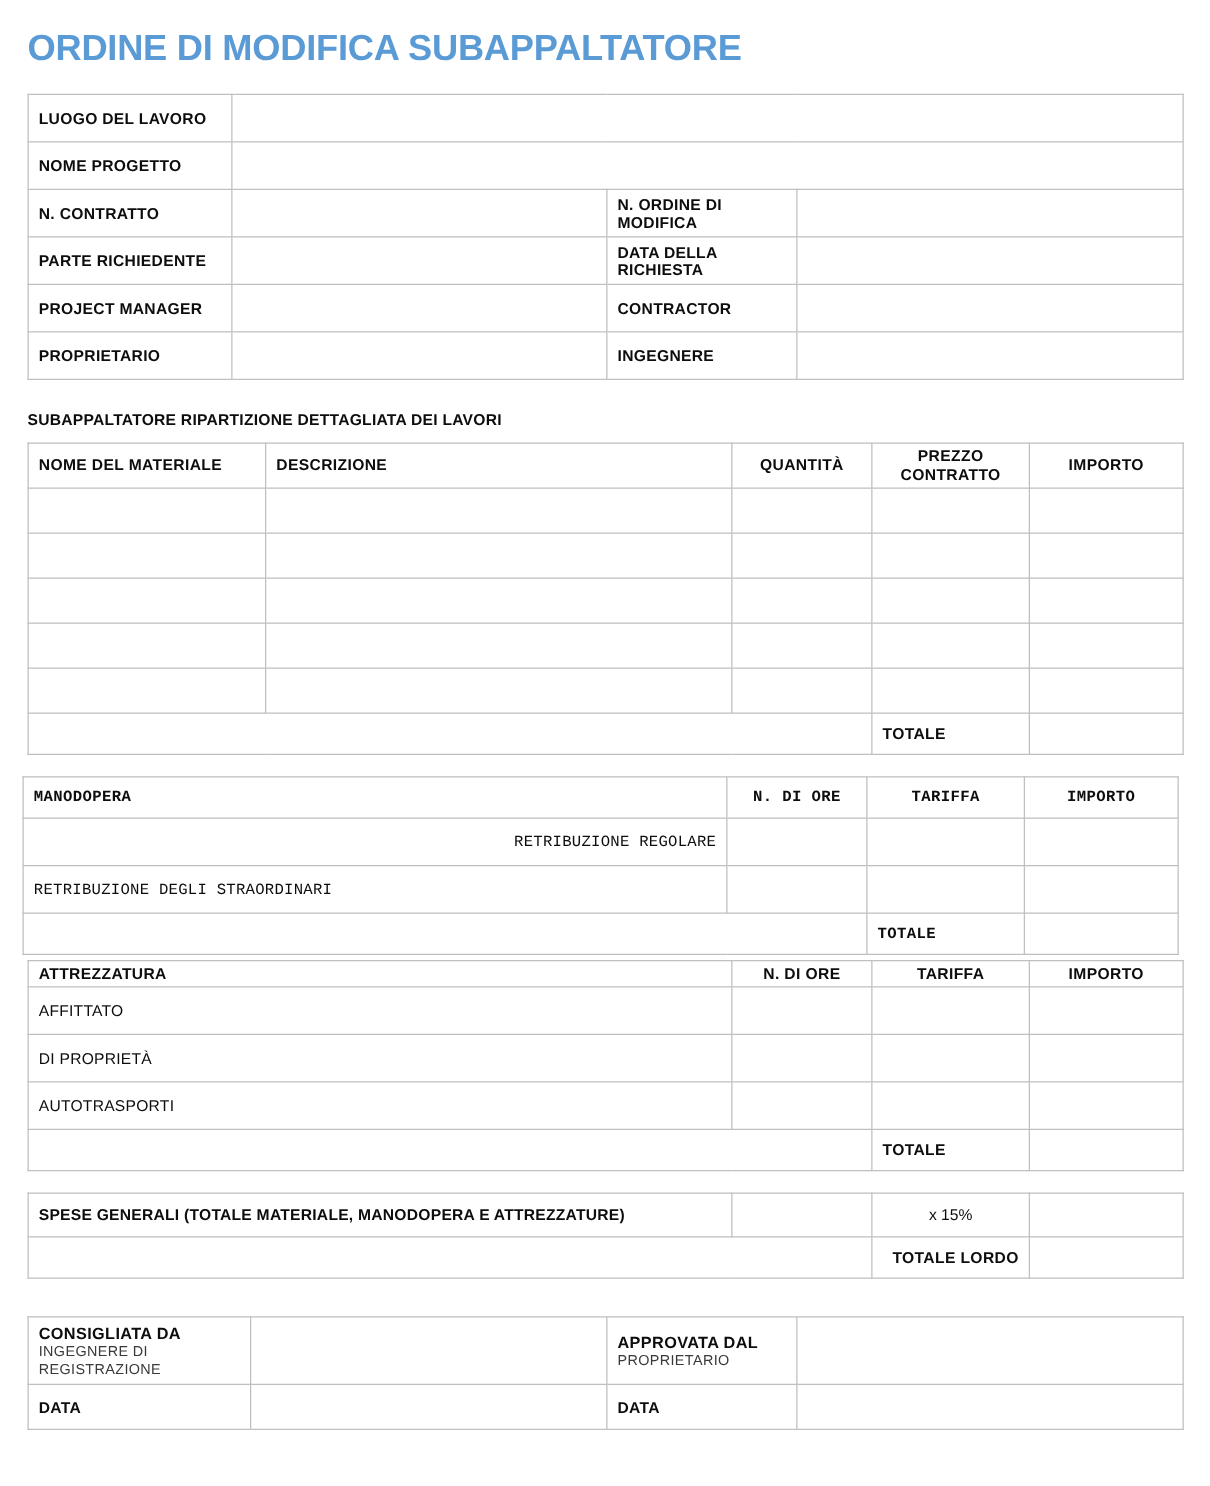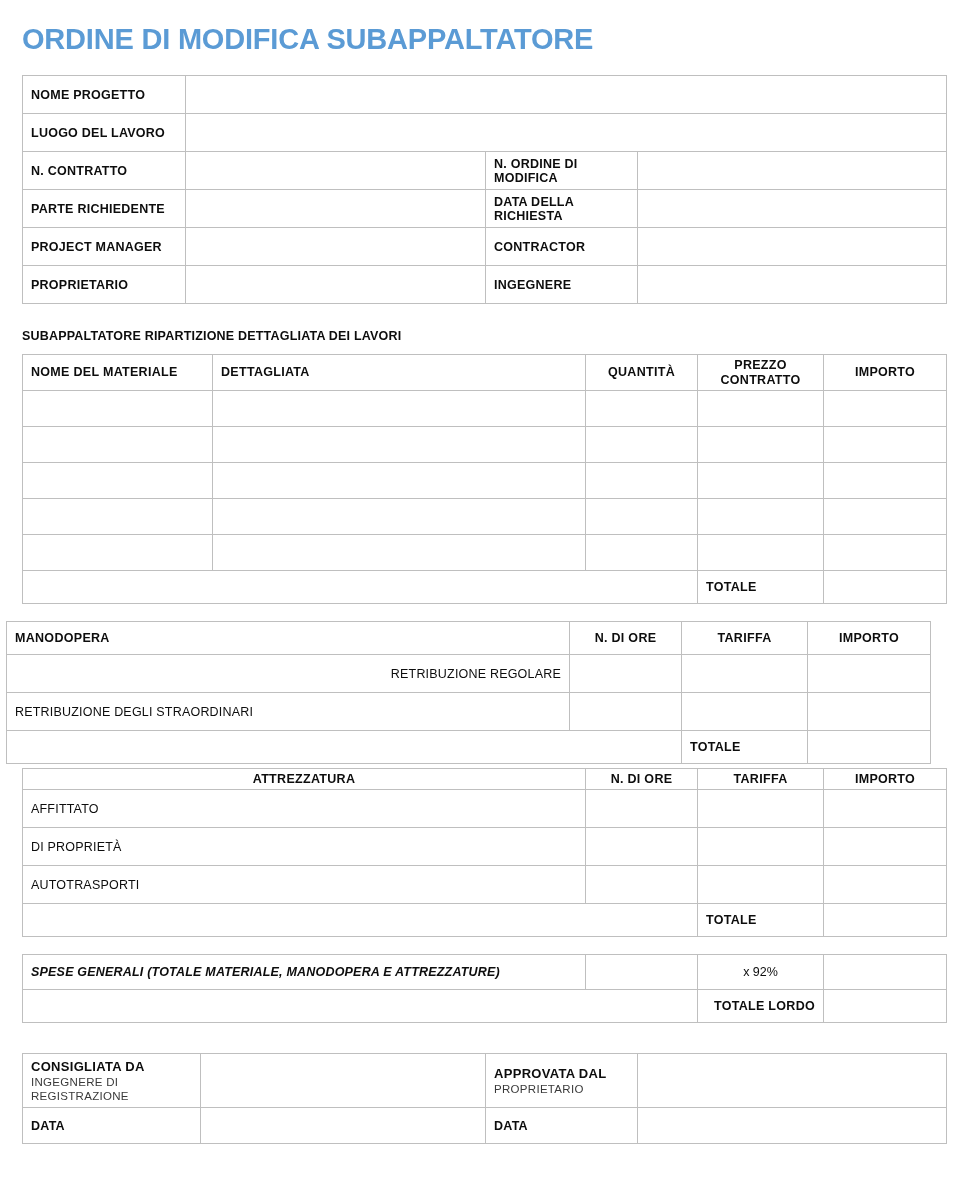--- a/index.html
+++ b/index.html
@@ -108,21 +108,20 @@
   td.grossval{
     background:var(--dark-fill);
     border:1px solid var(--line);
   }
   td.ohlbl{
     background:var(--label-fill);
     border:1px solid var(--line);
     font-weight:bold;
     font-size:12.5px;
     letter-spacing:0.2px;
-    font-style:italic;
   }
   td.ohpad{
     background:var(--soft-fill);
     border:1px solid var(--line-soft);
   }
   td.ohpct{
     background:#ffffff;
     border:1px solid var(--line);
     text-align:center;
     font-size:14px;
@@ -168,25 +167,25 @@
 
   <table class="grid" style="left:22px; top:75px; width:924px;">
     <colgroup>
       <col style="width:163px">
       <col style="width:300px">
       <col style="width:152px">
       <col style="width:309px">
     </colgroup>
     <tbody>
       <tr>
+        <td class="lbl">LUOGO DEL LAVORO</td>
+        <td class="val" colspan="3" style="height:38px;"></td>
+      </tr>
+      <tr>
         <td class="lbl">NOME PROGETTO</td>
-        <td class="val" colspan="3" style="height:38px;"></td>
-      </tr>
-      <tr>
-        <td class="lbl">LUOGO DEL LAVORO</td>
         <td class="val" colspan="3" style="height:38px;"></td>
       </tr>
 
       <tr>
         <td class="lbl">N. CONTRATTO</td>
         <td class="val" style="height:38px;"></td>
         <td class="lbl">N. ORDINE DI MODIFICA</td>
         <td class="val"></td>
       </tr>
       <tr>
@@ -216,21 +215,21 @@
     <colgroup>
       <col style="width:190px">
       <col style="width:373px">
       <col style="width:112px">
       <col style="width:126px">
       <col style="width:123px">
     </colgroup>
     <tbody>
       <tr>
         <td class="hdr left" style="height:36px;">NOME DEL MATERIALE</td>
-        <td class="hdr left">DETTAGLIATA</td>
+        <td class="hdr left">DESCRIZIONE</td>
         <td class="hdr">QUANTITÀ</td>
         <td class="hdr">PREZZO CONTRATTO</td>
         <td class="hdr">IMPORTO</td>
       </tr>
 
       <tr>
         <td class="val" style="height:36px;"></td>
         <td class="val"></td>
         <td class="val"></td>
         <td class="val"></td>
@@ -266,21 +265,21 @@
       </tr>
 
       <tr>
         <td class="blank" colspan="3"></td>
         <td class="totlbl" style="height:33px;">TOTALE</td>
         <td class="totval"></td>
       </tr>
     </tbody>
   </table>
 
-  <table class="grid" style="left:6px; top:621px; width:924px;">
+  <table class="grid" style="left:18px; top:621px; width:924px;font-family:Liberation Mono, monospace;">
     <colgroup>
       <col style="width:563px">
       <col style="width:112px">
       <col style="width:126px">
       <col style="width:123px">
     </colgroup>
     <tbody>
       <tr>
         <td class="hdr left" style="height:33px;">MANODOPERA</td>
         <td class="hdr">N. DI ORE</td>
@@ -309,21 +308,21 @@
 
   <table class="grid" style="left:22px; top:768px; width:924px;">
     <colgroup>
       <col style="width:563px">
       <col style="width:112px">
       <col style="width:126px">
       <col style="width:123px">
     </colgroup>
     <tbody>
       <tr>
-        <td class="hdr left" style="height:21px;text-align:center;">ATTREZZATURA</td>
+        <td class="hdr left" style="height:21px;">ATTREZZATURA</td>
         <td class="hdr">N. DI ORE</td>
         <td class="hdr">TARIFFA</td>
         <td class="hdr">IMPORTO</td>
       </tr>
       <tr>
         <td class="rowlbl" style="height:38px;">AFFITTATO</td>
         <td class="val"></td>
         <td class="val"></td>
         <td class="val"></td>
       </tr>
@@ -351,21 +350,21 @@
     <colgroup>
       <col style="width:563px">
       <col style="width:112px">
       <col style="width:126px">
       <col style="width:123px">
     </colgroup>
     <tbody>
       <tr>
         <td class="ohlbl" style="height:35px;">SPESE GENERALI (TOTALE MATERIALE, MANODOPERA E ATTREZZATURE)</td>
         <td class="ohpad"></td>
-        <td class="ohpct">x 92%</td>
+        <td class="ohpct">x 15%</td>
         <td class="ohamt"></td>
       </tr>
       <tr>
         <td class="blank" colspan="2"></td>
         <td class="grosslbl" style="height:33px;">TOTALE LORDO</td>
         <td class="grossval"></td>
       </tr>
     </tbody>
   </table>
 

